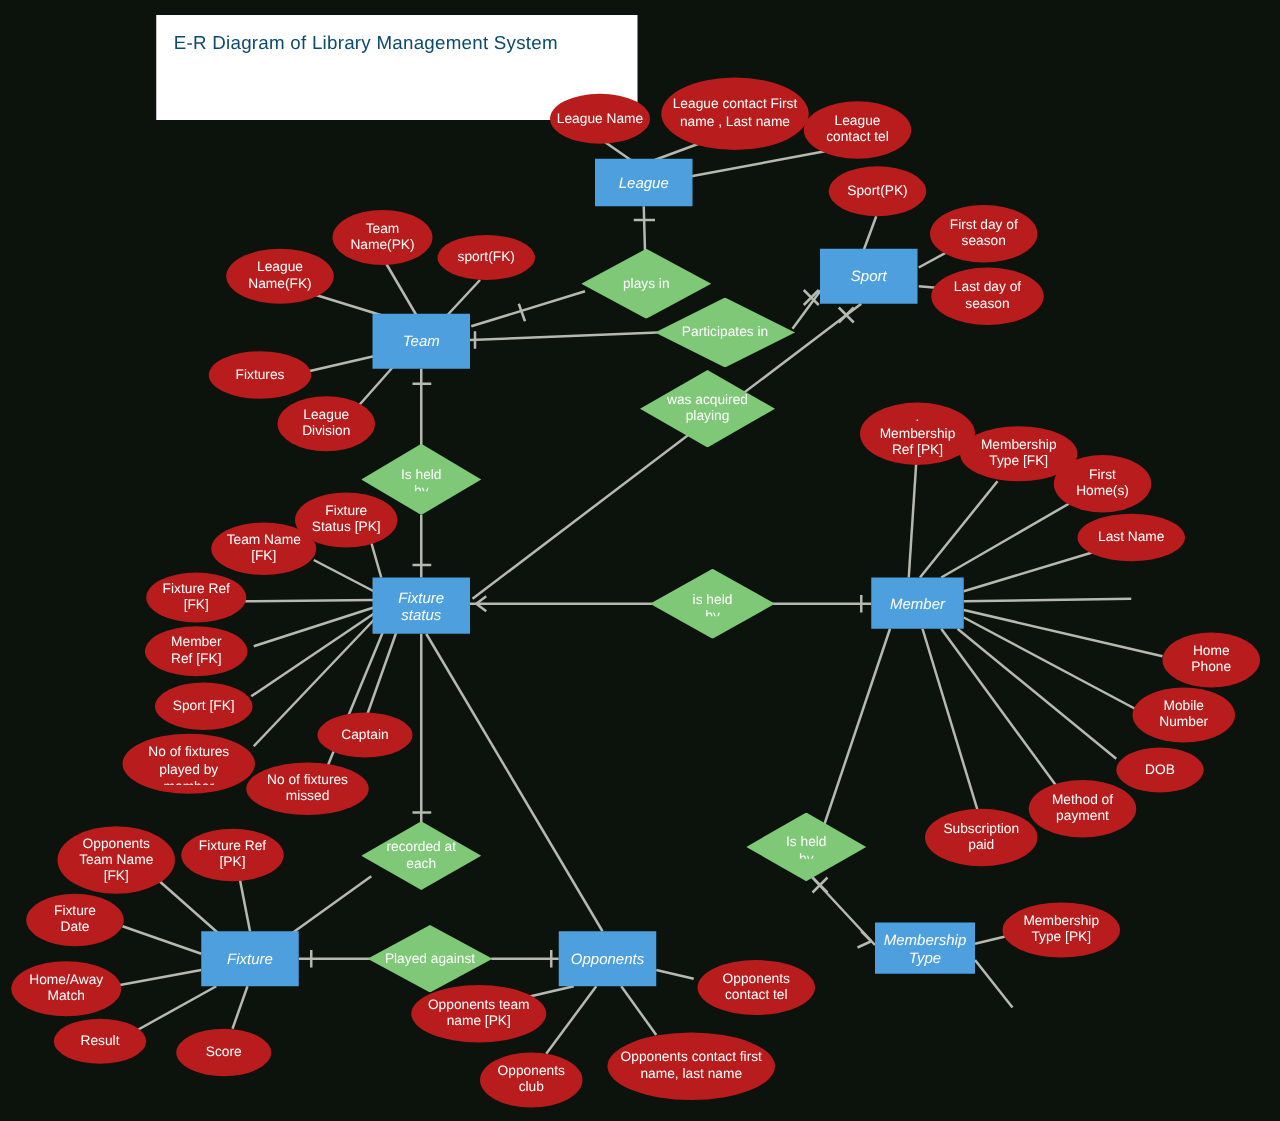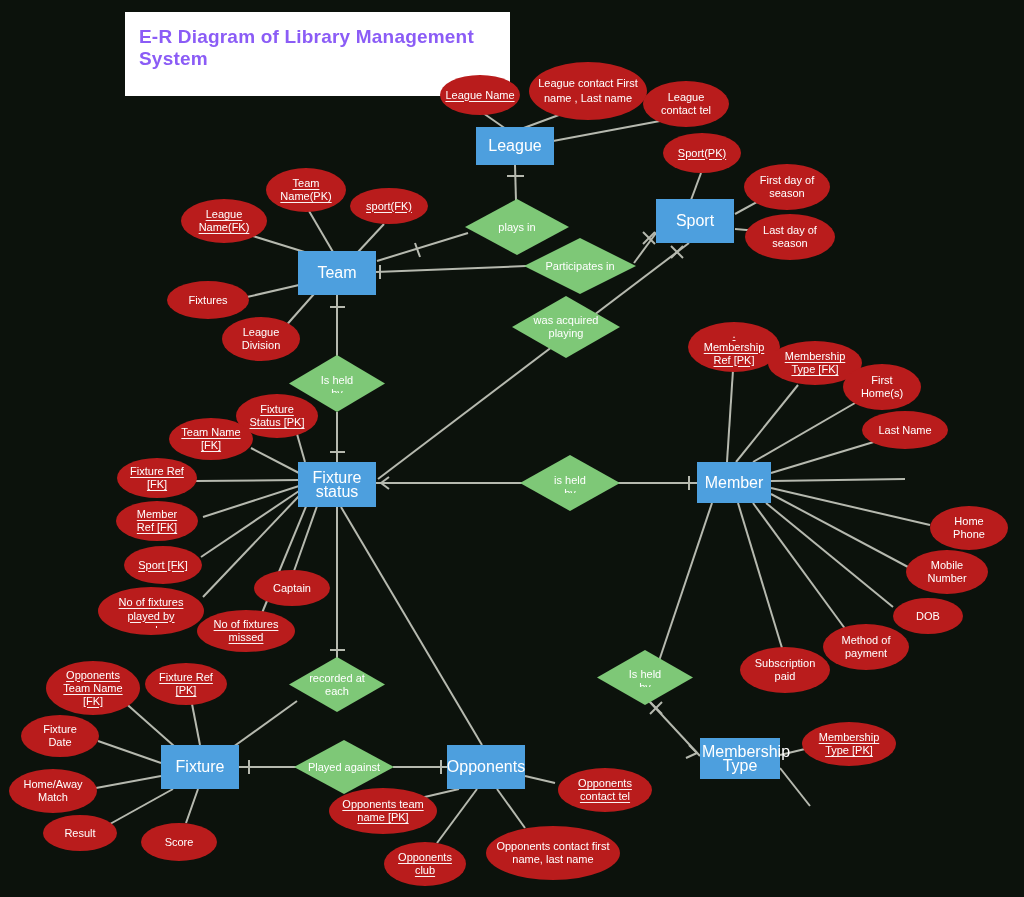--- a/index.html
+++ b/index.html
@@ -1,27 +1,27 @@
 <!DOCTYPE html>
 <html><head>
 <meta charset="utf-8">
 <style>
   html,body{margin:0;padding:0;}
   body{background:#0c120c;font-family:"Liberation Sans",sans-serif;}
   #canvas{position:relative;width:1024px;height:897px;background:#0c120c;overflow:hidden;}
   #wires{position:absolute;left:0;top:0;z-index:1;}
   .titlebox{position:absolute;left:125px;top:12px;width:385px;height:84px;background:#ffffff;z-index:2;box-sizing:border-box;padding:14px 0 0 14px;}
-  .titlebox .t{font-size:19px;font-weight:bold;color:#8b5cf6;letter-spacing:.2px;}
+  .titlebox .t{font-size:15px;font-weight:normal;color:#0c4a6e;letter-spacing:.2px;}
   .node{position:absolute;display:flex;align-items:center;justify-content:center;box-sizing:border-box;z-index:3;}
   .ent{background:#4d9fde;}
   .ell{background:#b91c1c;border-radius:50%;}
   .rel{background:#7ec877;clip-path:polygon(50% 0,100% 50%,50% 100%,0 50%);}
   .lbl{color:#ffffff;font-size:11px;line-height:13px;text-align:center;}
-  .ent .lbl{font-size:16px;line-height:14px;}
-  .u{text-decoration:underline;text-decoration-color:rgba(255,255,255,.95);text-underline-offset:2px;}
+  .ent .lbl{font-size:12px;line-height:14px;font-style:italic;}
+  .u{text-decoration-color:rgba(255,255,255,.95);text-underline-offset:2px;}
   .pre{white-space:pre-line;}
   .clip1{max-height:19px;overflow:hidden;}
   .clip2{max-height:33px;overflow:hidden;}
 </style>
 </head>
 <body>
 
 <div id="canvas">
 
   <svg id="wires" width="1024" height="897" viewBox="0 0 1024 897" stroke="#b6b9af" stroke-width="2" fill="none">

